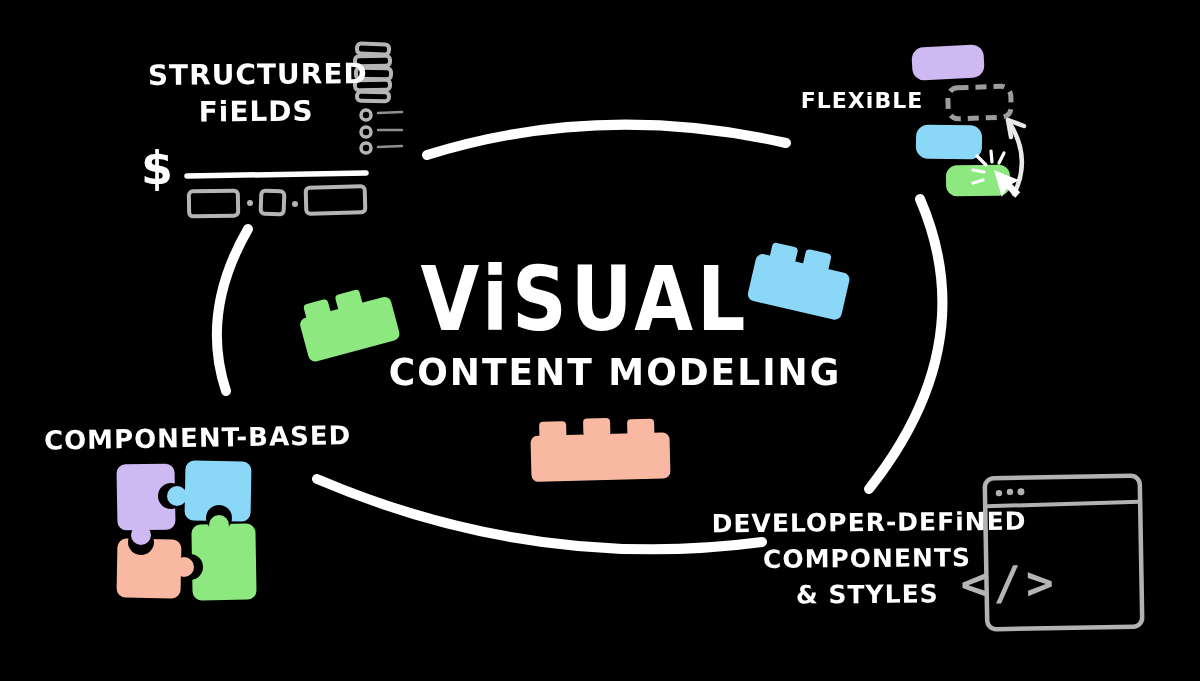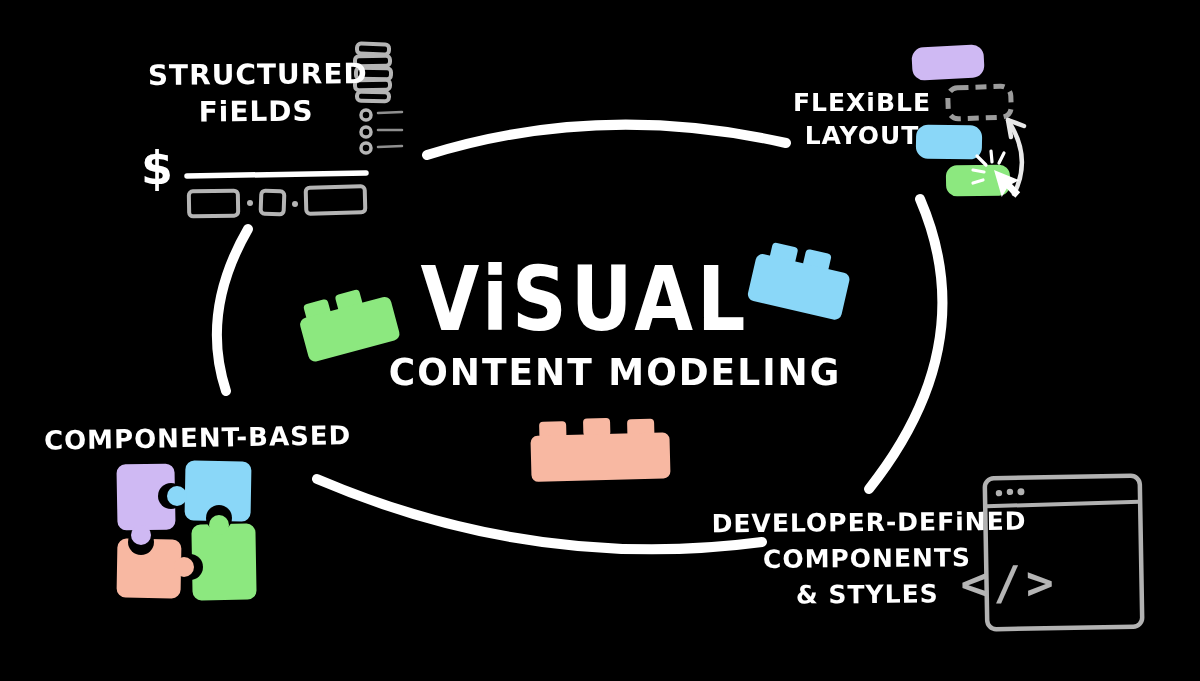--- a/index.html
+++ b/index.html
@@ -10,21 +10,21 @@
   #stage{
     position:relative;width:1200px;height:681px;background:var(--bg);
     overflow:hidden;font-family:"DejaVu Sans","Liberation Sans",sans-serif;
   }
   #stage svg{position:absolute;left:0;top:0;}
   .label{
     position:absolute;color:var(--white);font-weight:bold;text-align:center;
     letter-spacing:1px;line-height:1.32;white-space:nowrap;
   }
   .lbl-structured{left:148px;top:57px;width:216px;font-size:28px;transform:rotate(-0.5deg);}
-  .lbl-flexible{left:786px;top:86px;width:152px;font-size:25px;}
+  .lbl-flexible{left:786px;top:86px;width:152px;font-size:22px;}
   .lbl-component{left:44px;top:421px;width:284px;font-size:26px;transform:rotate(-1deg);}
   .lbl-developer{left:712px;top:505px;width:310px;font-size:25px;line-height:1.44;transform:rotate(-0.5deg);}
   .lbl-title{
     left:398px;top:240px;width:374px;font-size:76px;letter-spacing:4px;
     transform:scaleY(1.18);transform-origin:top center;
   }
   .lbl-subtitle{
     left:378px;top:347px;width:474px;font-size:36px;letter-spacing:2px;
     transform:scaleY(1.05);transform-origin:top center;
   }
@@ -145,21 +145,20 @@
     </g>
   </svg>
 
   <div class="label lbl-structured">
     <div>STRUCTURED</div>
     <div>FiELDS</div>
   </div>
 
   <div class="label lbl-flexible">
     <div>FLEXiBLE</div>
-    <div>LAYOUT</div>
   </div>
 
   <div class="label lbl-title">ViSUAL</div>
   <div class="label lbl-subtitle">CONTENT MODELING</div>
 
   <div class="label lbl-component">COMPONENT-BASED</div>
 
   <div class="label lbl-developer">
     <div>DEVELOPER-DEFiNED</div>
     <div>COMPONENTS</div>

